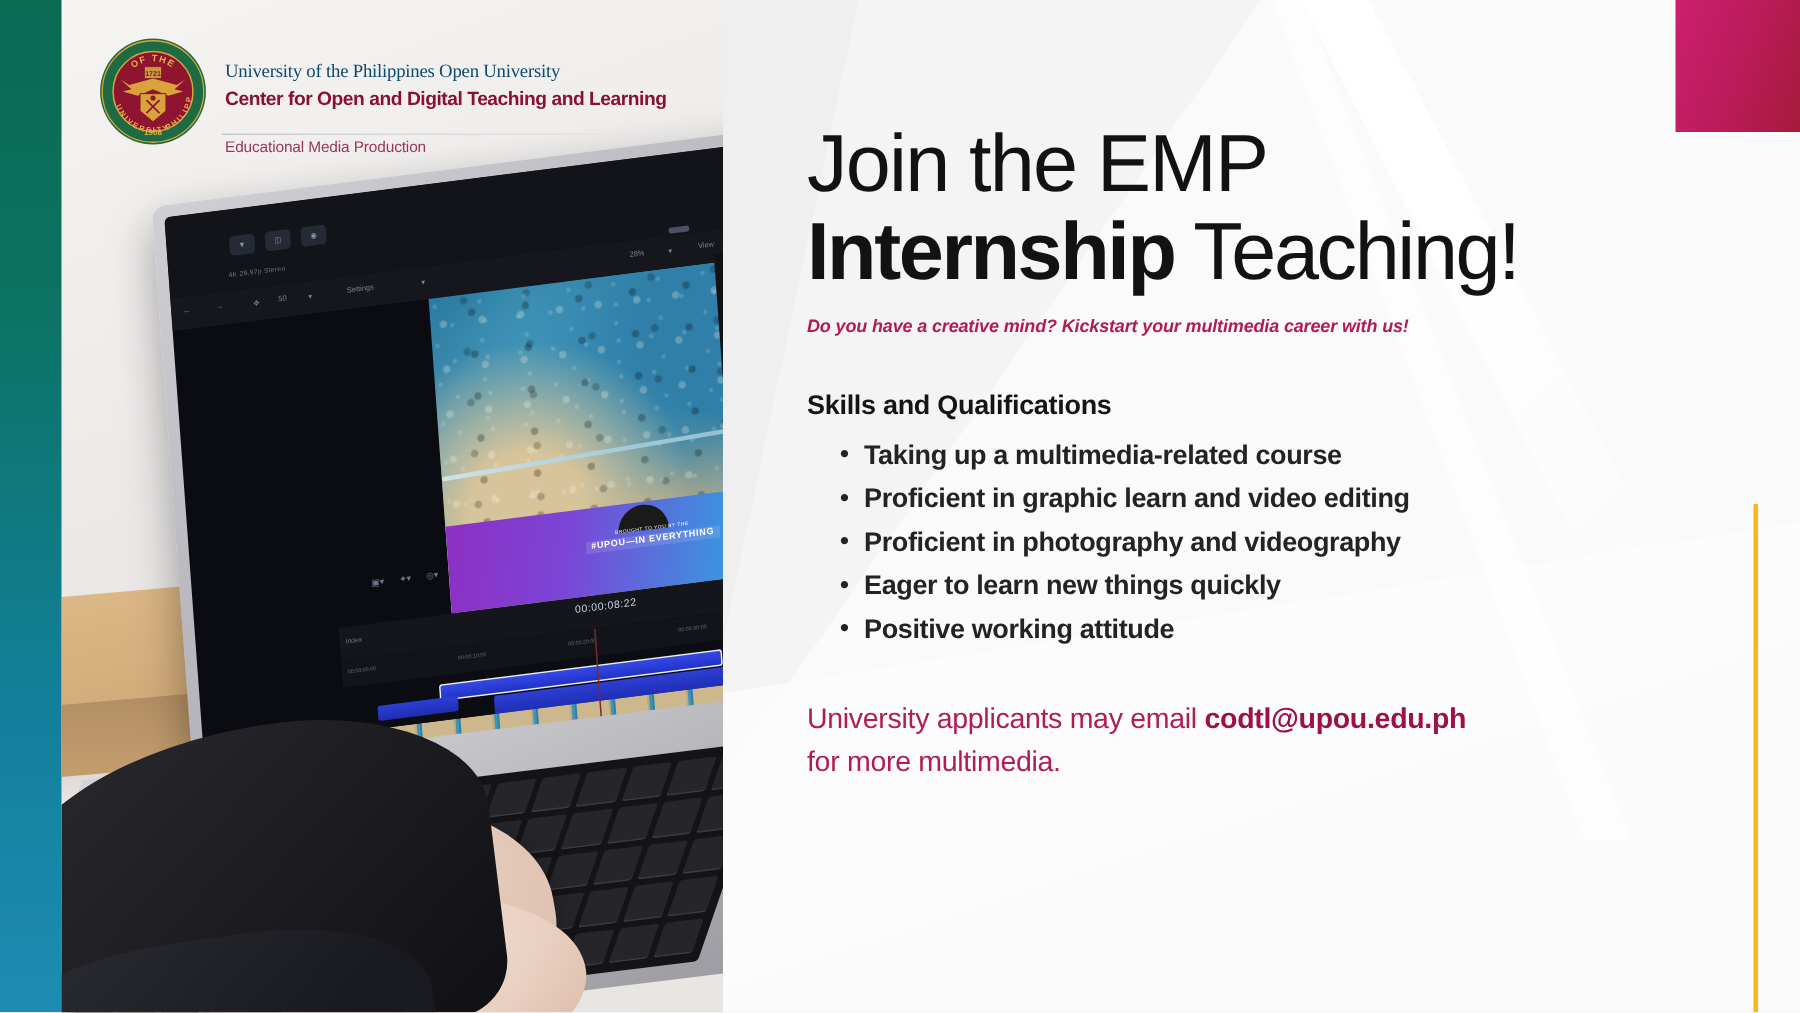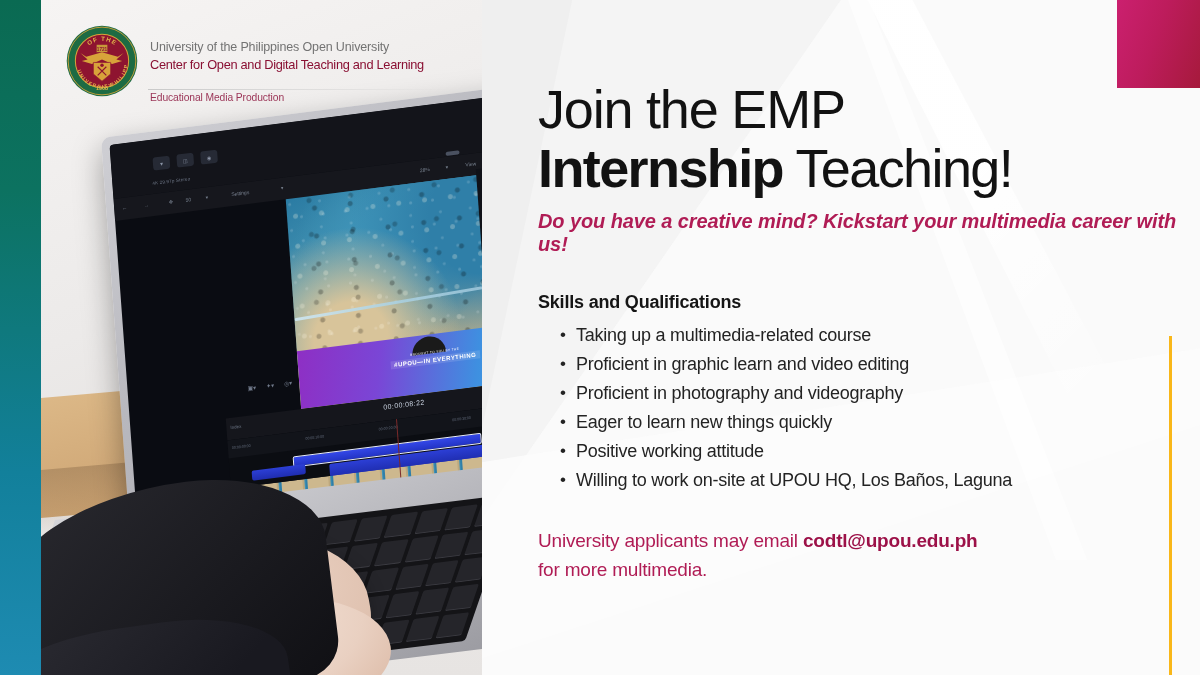--- a/index.html
+++ b/index.html
@@ -211,41 +211,41 @@
 
   
   .content { position:absolute; left:538px; top:0; width:640px; height:675px; z-index:7; }
   .h1 {
     font-size:54px; line-height:1.02; letter-spacing:-1.2px; color:#121212;
     font-weight:normal; margin-top:82px;
   }
   .h1-strong { display:block; font-weight:bold; margin-top:4px; letter-spacing:-1.6px; }
   .h1-strong .reg { font-weight:normal; }
   .tagline {
-    margin-top:14px; font-size:20px; font-style:italic; font-weight:bold;
+    margin-top:14px; font-size:12px; font-style:italic; font-weight:bold;
     color:#b01c55; letter-spacing:-.1px;
   }
   .sec-title { margin-top:36px; font-size:18px; font-weight:bold; color:#151515; letter-spacing:-.2px;}
   ul.skills { list-style:none; margin-top:8px; }
   ul.skills li {
     position:relative; padding-left:38px; font-size:18px; line-height:29px;
-    color:#232323; letter-spacing:-.25px;
+    color:#232323; letter-spacing:-.25px;font-weight:bold;
   }
   ul.skills li::before {
     content:"\2022"; position:absolute; left:22px; top:-1px; font-size:17px; color:#232323;
   }
   .contact { margin-top:31px; font-size:19px; line-height:29px; color:#b01c55; letter-spacing:-.2px;}
   .contact b { font-weight:bold; color:#9c1148; }
 
   
   .brand { position:absolute; left:66px; top:25px; z-index:9; display:flex; gap:12px; align-items:flex-start;}
   .seal { width:72px; height:72px; flex:0 0 72px; position:relative; }
   .brand-text { padding-top:15px; }
-  .bt1 { font-size:12.5px; color:#737373; letter-spacing:-.15px; }
-  .bt2 { font-size:12.8px; font-weight:normal; color:#8a1033; letter-spacing:-.3px; margin-top:3px;}
+  .bt1 { font-size:12.5px; color:#0c4a6e; letter-spacing:-.15px;font-family:Liberation Serif, serif; }
+  .bt2 { font-size:12.8px; font-weight:bold; color:#8a1033; letter-spacing:-.3px; margin-top:3px;}
   .bt3 { font-size:10.3px; color:#9b3557; margin-top:20px; letter-spacing:-.1px;}
   .brand-rule { position:absolute; left:148px; top:89px; width:300px; height:1px;
      background:linear-gradient(90deg,#c9c9c9,rgba(201,201,201,0)); z-index:9;}
 </style>
 </head>
 <body>
 
 <div class="poster">
 
   <div class="bg-base"></div>
@@ -485,21 +485,20 @@
     <div class="tagline">Do you have a creative mind? Kickstart your multimedia career with us!</div>
 
     <div class="sec-title">Skills and Qualifications</div>
 
     <ul class="skills">
       <li>Taking up a multimedia-related course</li>
       <li>Proficient in graphic learn and video editing</li>
       <li>Proficient in photography and videography</li>
       <li>Eager to learn new things quickly</li>
       <li>Positive working attitude</li>
-      <li>Willing to work on-site at UPOU HQ, Los Baños, Laguna</li>
     </ul>
 
     <div class="contact">
       <span>University applicants may email </span><b>codtl@upou.edu.ph</b><br>
       <span>for more multimedia.</span>
     </div>
   </div>
 
 </div>
 

